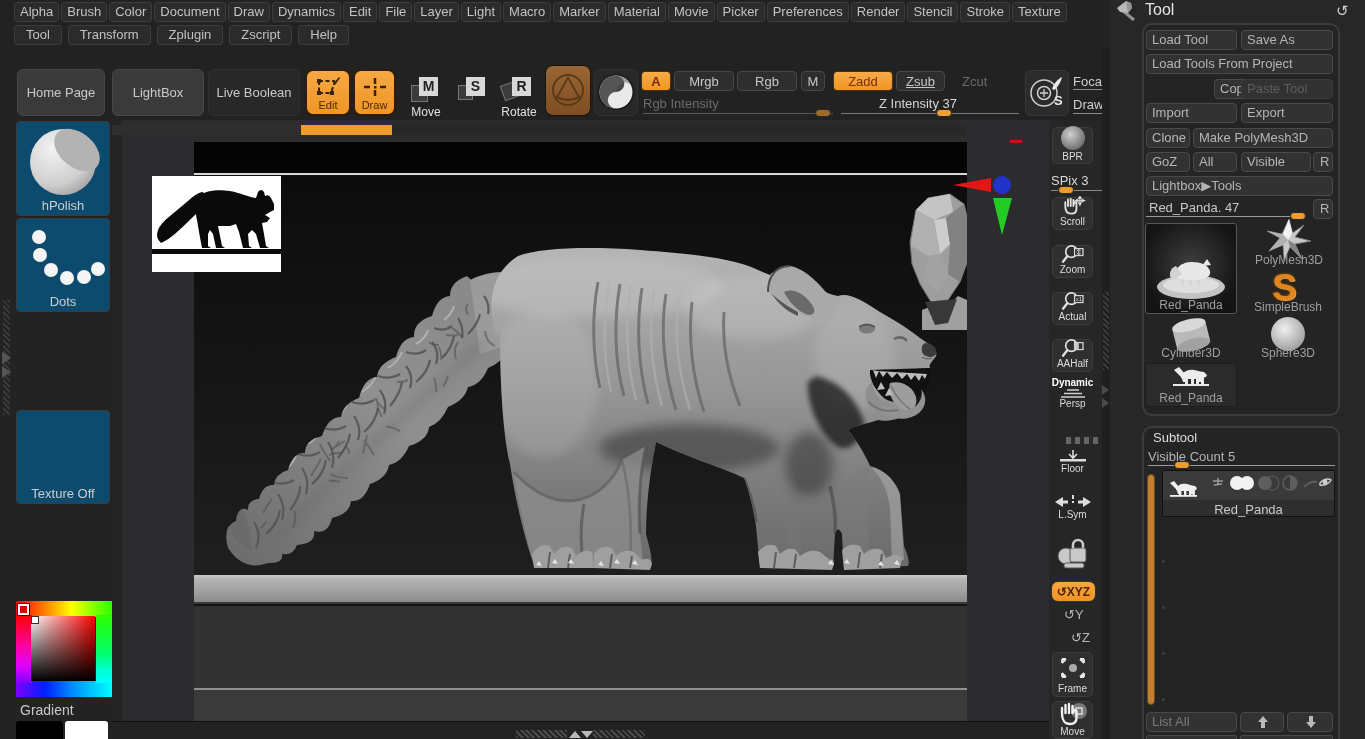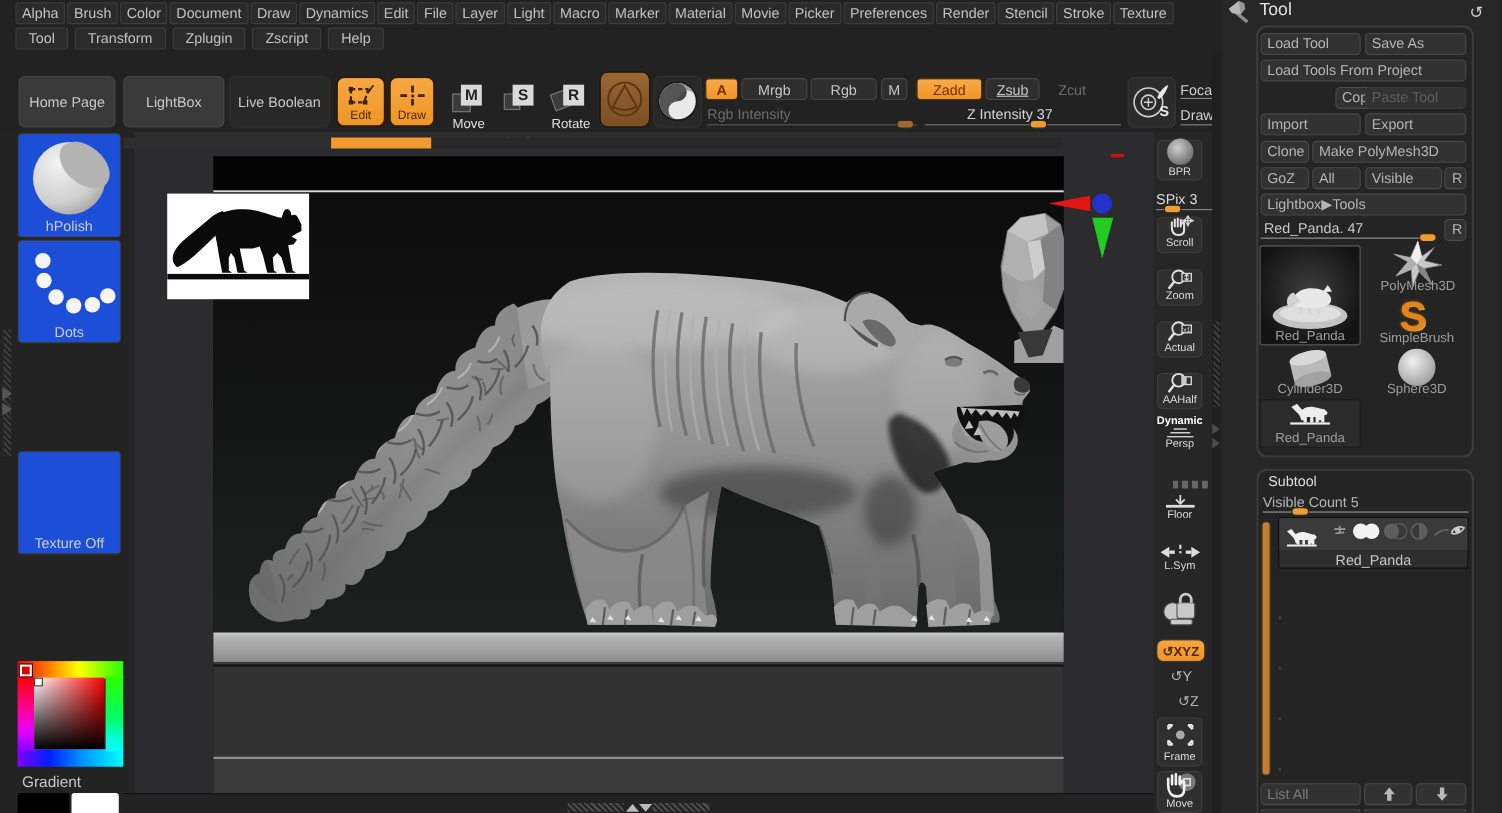--- a/index.html
+++ b/index.html
@@ -23,21 +23,21 @@
     background:#2e2e2e; border:1px solid #484848; color:#c6c6c6; font-size:13px;
     display:flex; align-items:center; justify-content:center; }
   .swo { background:linear-gradient(#f8ab49,#ee9526); border:1px solid #50300a;
     color:#7a2d05; font-weight:bold; }
   .lbl13 { font-size:13px; color:#c9c9c9; position:absolute; white-space:nowrap;}
   .dim { color:#6b6b6b; }
   .sline { position:absolute; height:1px; background:#777777; }
   .shandle { position:absolute; width:16px; height:8px; border-radius:4px;
     background:#ef9c30; border:1px solid #272727;}
   
-  .lthumb { position:absolute; left:16px; width:94px; background:#1d4ed8;
+  .lthumb { position:absolute; left:16px; width:94px; background:#0c4a6e;
     border:1px solid #3b3b3b; border-radius:4px; }
   .lthumb .cap { position:absolute; bottom:2px; width:100%; text-align:center;
     color:#cdcdcd; font-size:13px; }
   
   .rsb { position:absolute; left:1052px; width:41px; border-radius:5px;
     background:#2f2f2f; border:1px solid #3d3d3d; color:#dcdcdc; font-size:10px;
     display:flex; flex-direction:column; align-items:center; justify-content:flex-end; }
   .rsb .ic { flex:1; display:flex; align-items:center; justify-content:center; width:100%;}
   
   .panel { position:absolute; left:1142px; width:198px; background:#242424;

